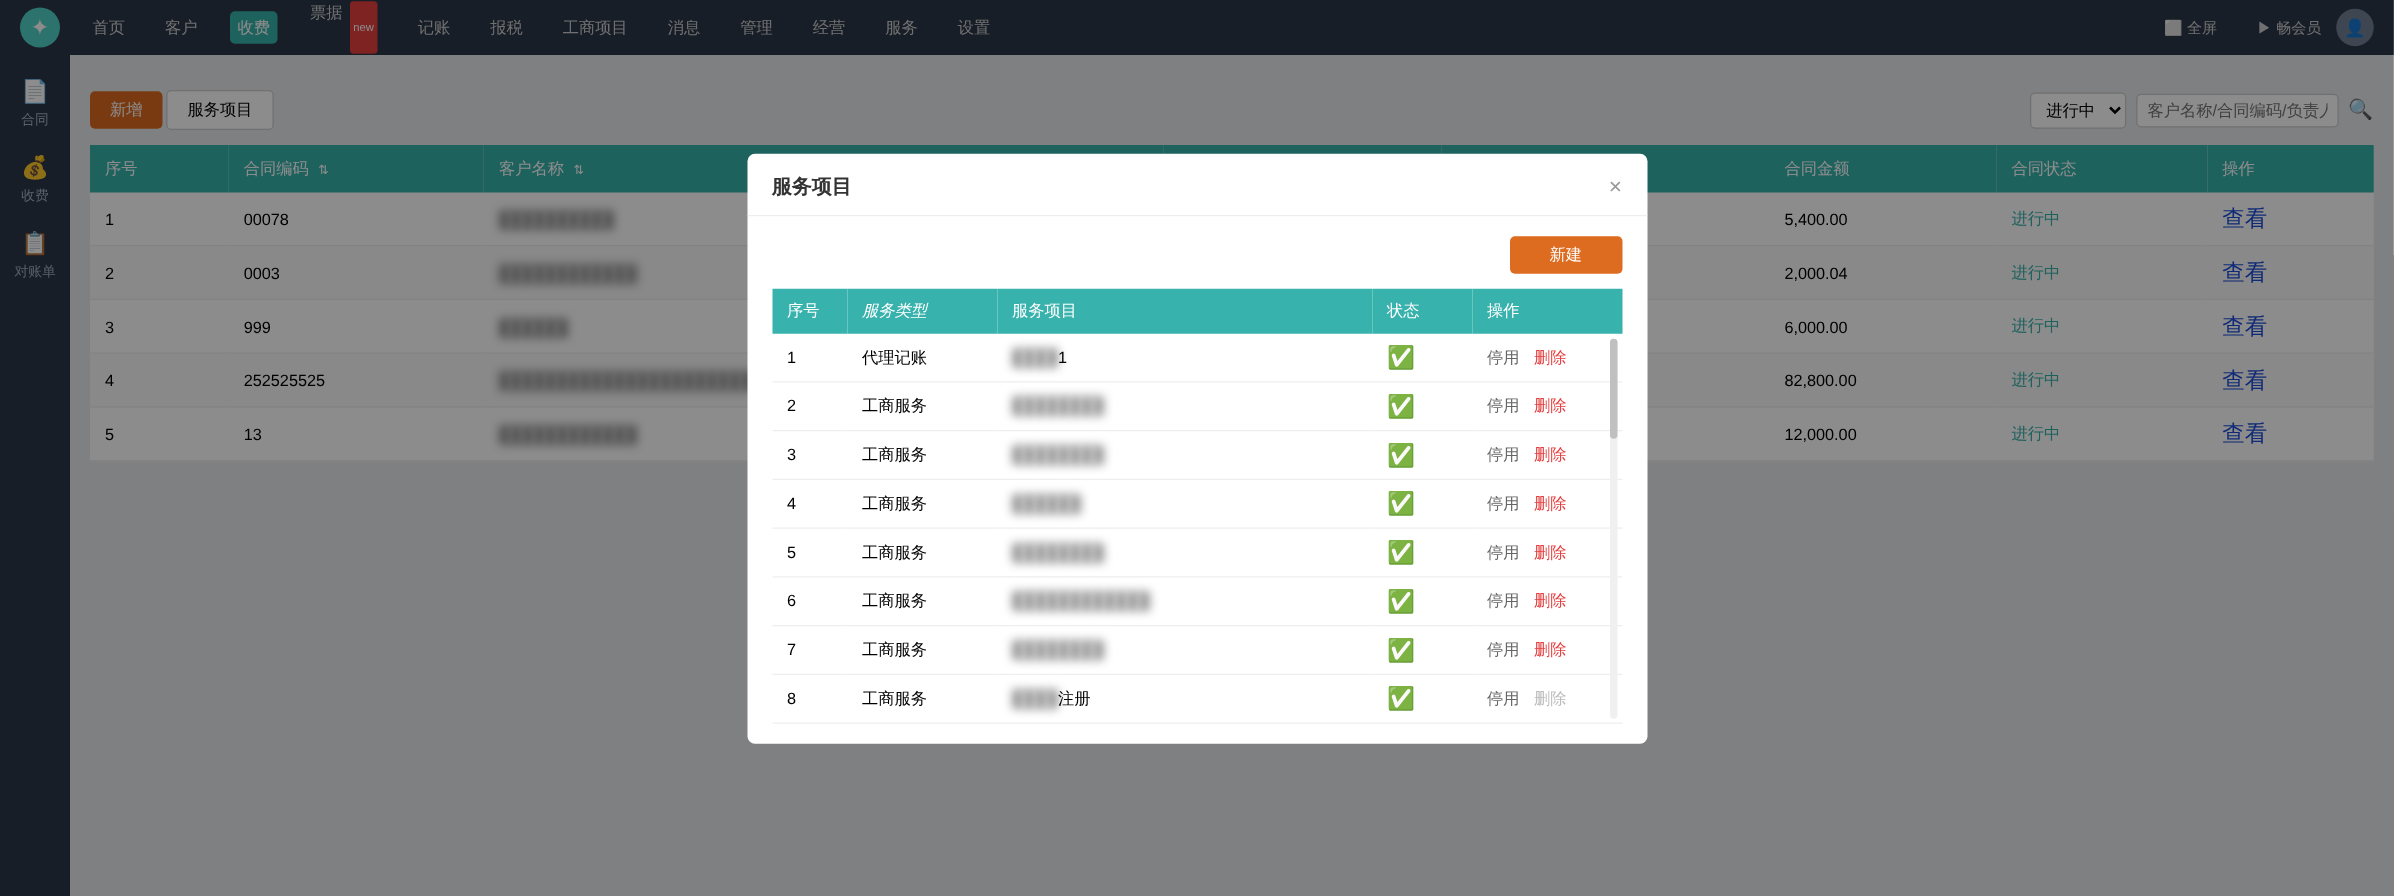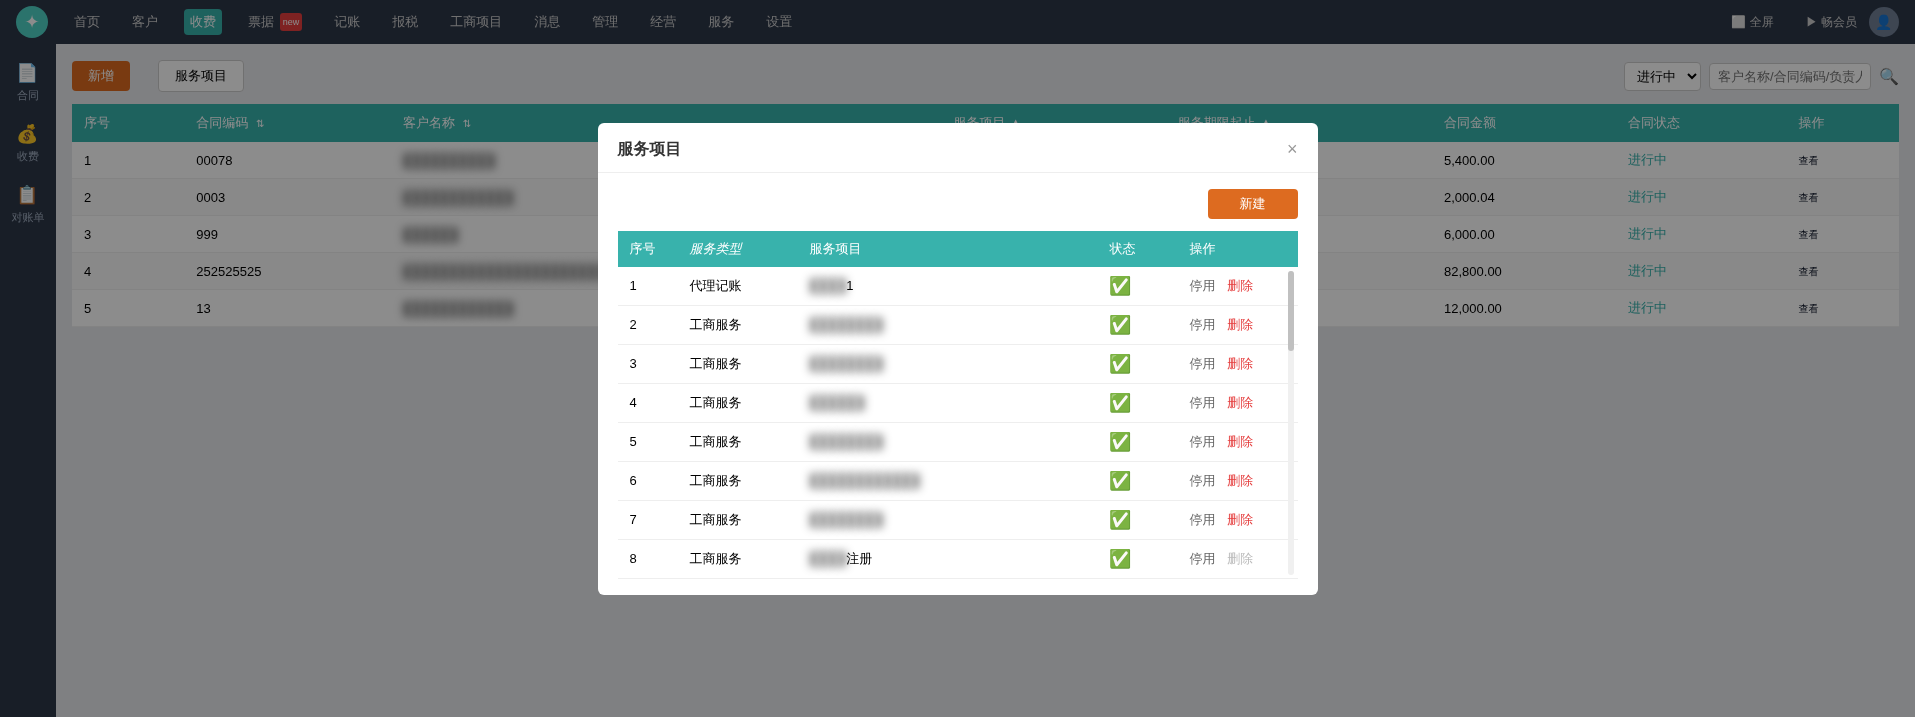--- a/index.html
+++ b/index.html
@@ -19,21 +19,21 @@
     }
     .top-nav .nav-item {
       font-size: 13px; color: #ccc; cursor: pointer; padding: 4px 6px;
       border-radius: 4px; white-space: nowrap;
     }
     .top-nav .nav-item.active {
       background: #38b2ac; color: #fff;
     }
     .top-nav .nav-item .badge-new {
       display: inline-block; background: #e53e3e; color: #fff;
-      font-size: 9px; border-radius: 3px; padding: 4px 3px; margin-left: 2px; vertical-align: top;
+      font-size: 9px; border-radius: 3px; padding: 16px 3px; margin-left: 2px; vertical-align: top;
     }
     .top-nav .right-area {
       margin-left: auto; display: flex; align-items: center; gap: 12px;
     }
     .top-nav .right-area .btn-text { color: #ccc; font-size: 12px; cursor: pointer; margin-left: 20px; }
     .top-nav .avatar {
       width: 30px; height: 30px; border-radius: 50%; background: #718096;
       display: flex; align-items: center; justify-content: center; color: #fff; font-size: 14px;
     }
 
@@ -53,21 +53,21 @@
 
     
     .main-content {
       margin-top: 44px; margin-left: 56px;
       padding: 16px; min-height: calc(100vh - 44px);
       background: #e8eaed;
     }
 
     
     .toolbar {
-      display: flex; align-items: center; gap: 28px; margin-bottom: 12px;
+      display: flex; align-items: center; gap: 3px; margin-bottom: 12px; margin-top: 12px;
     }
     .btn-new {
       background: #dd6b20; color: #fff; border: none;
       padding: 6px 16px; border-radius: 4px; cursor: pointer; font-size: 13px;
     }
     .btn-service {
       background: #fff; border: 1px solid #ccc;
       padding: 6px 16px; border-radius: 4px; cursor: pointer; font-size: 13px;
     }
     .toolbar-right { margin-left: auto; display: flex; align-items: center; gap: 8px; }
@@ -88,21 +88,21 @@
     .data-table thead tr { background: #38b2ac; color: #fff; }
     .data-table th {
       padding: 10px 12px; text-align: left; font-weight: normal; font-size: 13px;
     }
     .data-table td {
       padding: 9px 12px; border-bottom: 1px solid #eee; font-size: 13px;
     }
     .data-table tbody tr:nth-child(even) { background: #f9f9f9; }
     .data-table .sort-icon { font-size: 10px; color: #fff; margin-left: 4px; }
     .status-active { color: #38b2ac; }
-    .link-btn { color: #0f172a; cursor: pointer; font-size: 10px; }
+    .link-btn { color: #1d4ed8; cursor: pointer; font-size: 18px; }
     .blurred { color: transparent; text-shadow: 0 0 8px #999; user-select: none; }
 
     
     .overlay {
       position: fixed; top: 0; left: 0; right: 0; bottom: 0;
       background: rgba(0,0,0,0.45); z-index: 200;
       display: flex; align-items: center; justify-content: center;
     }
 
     

